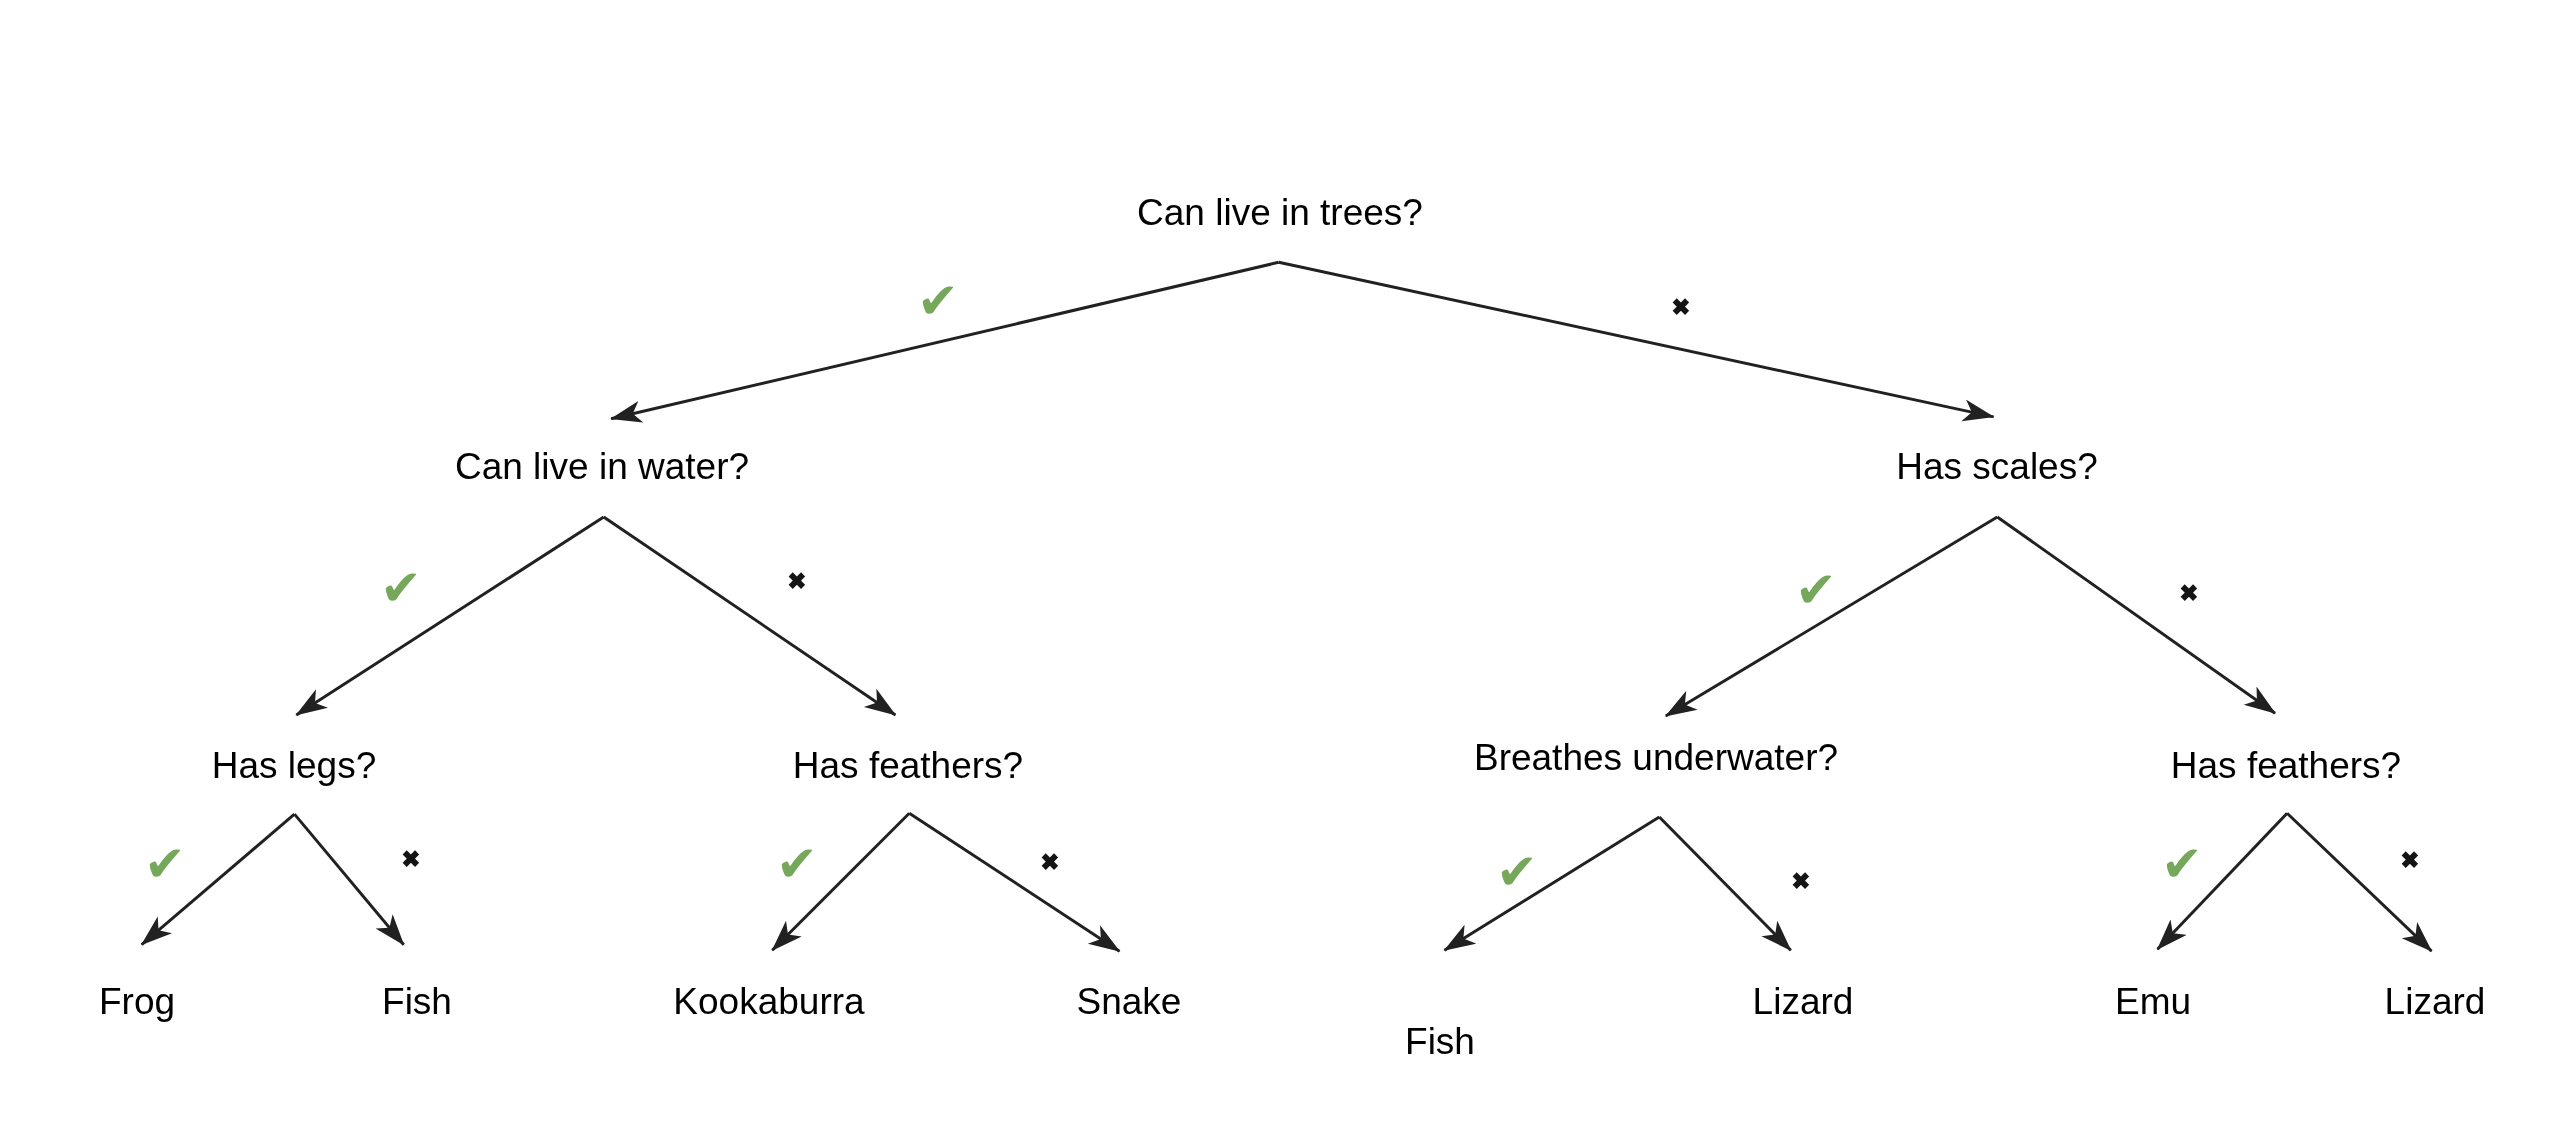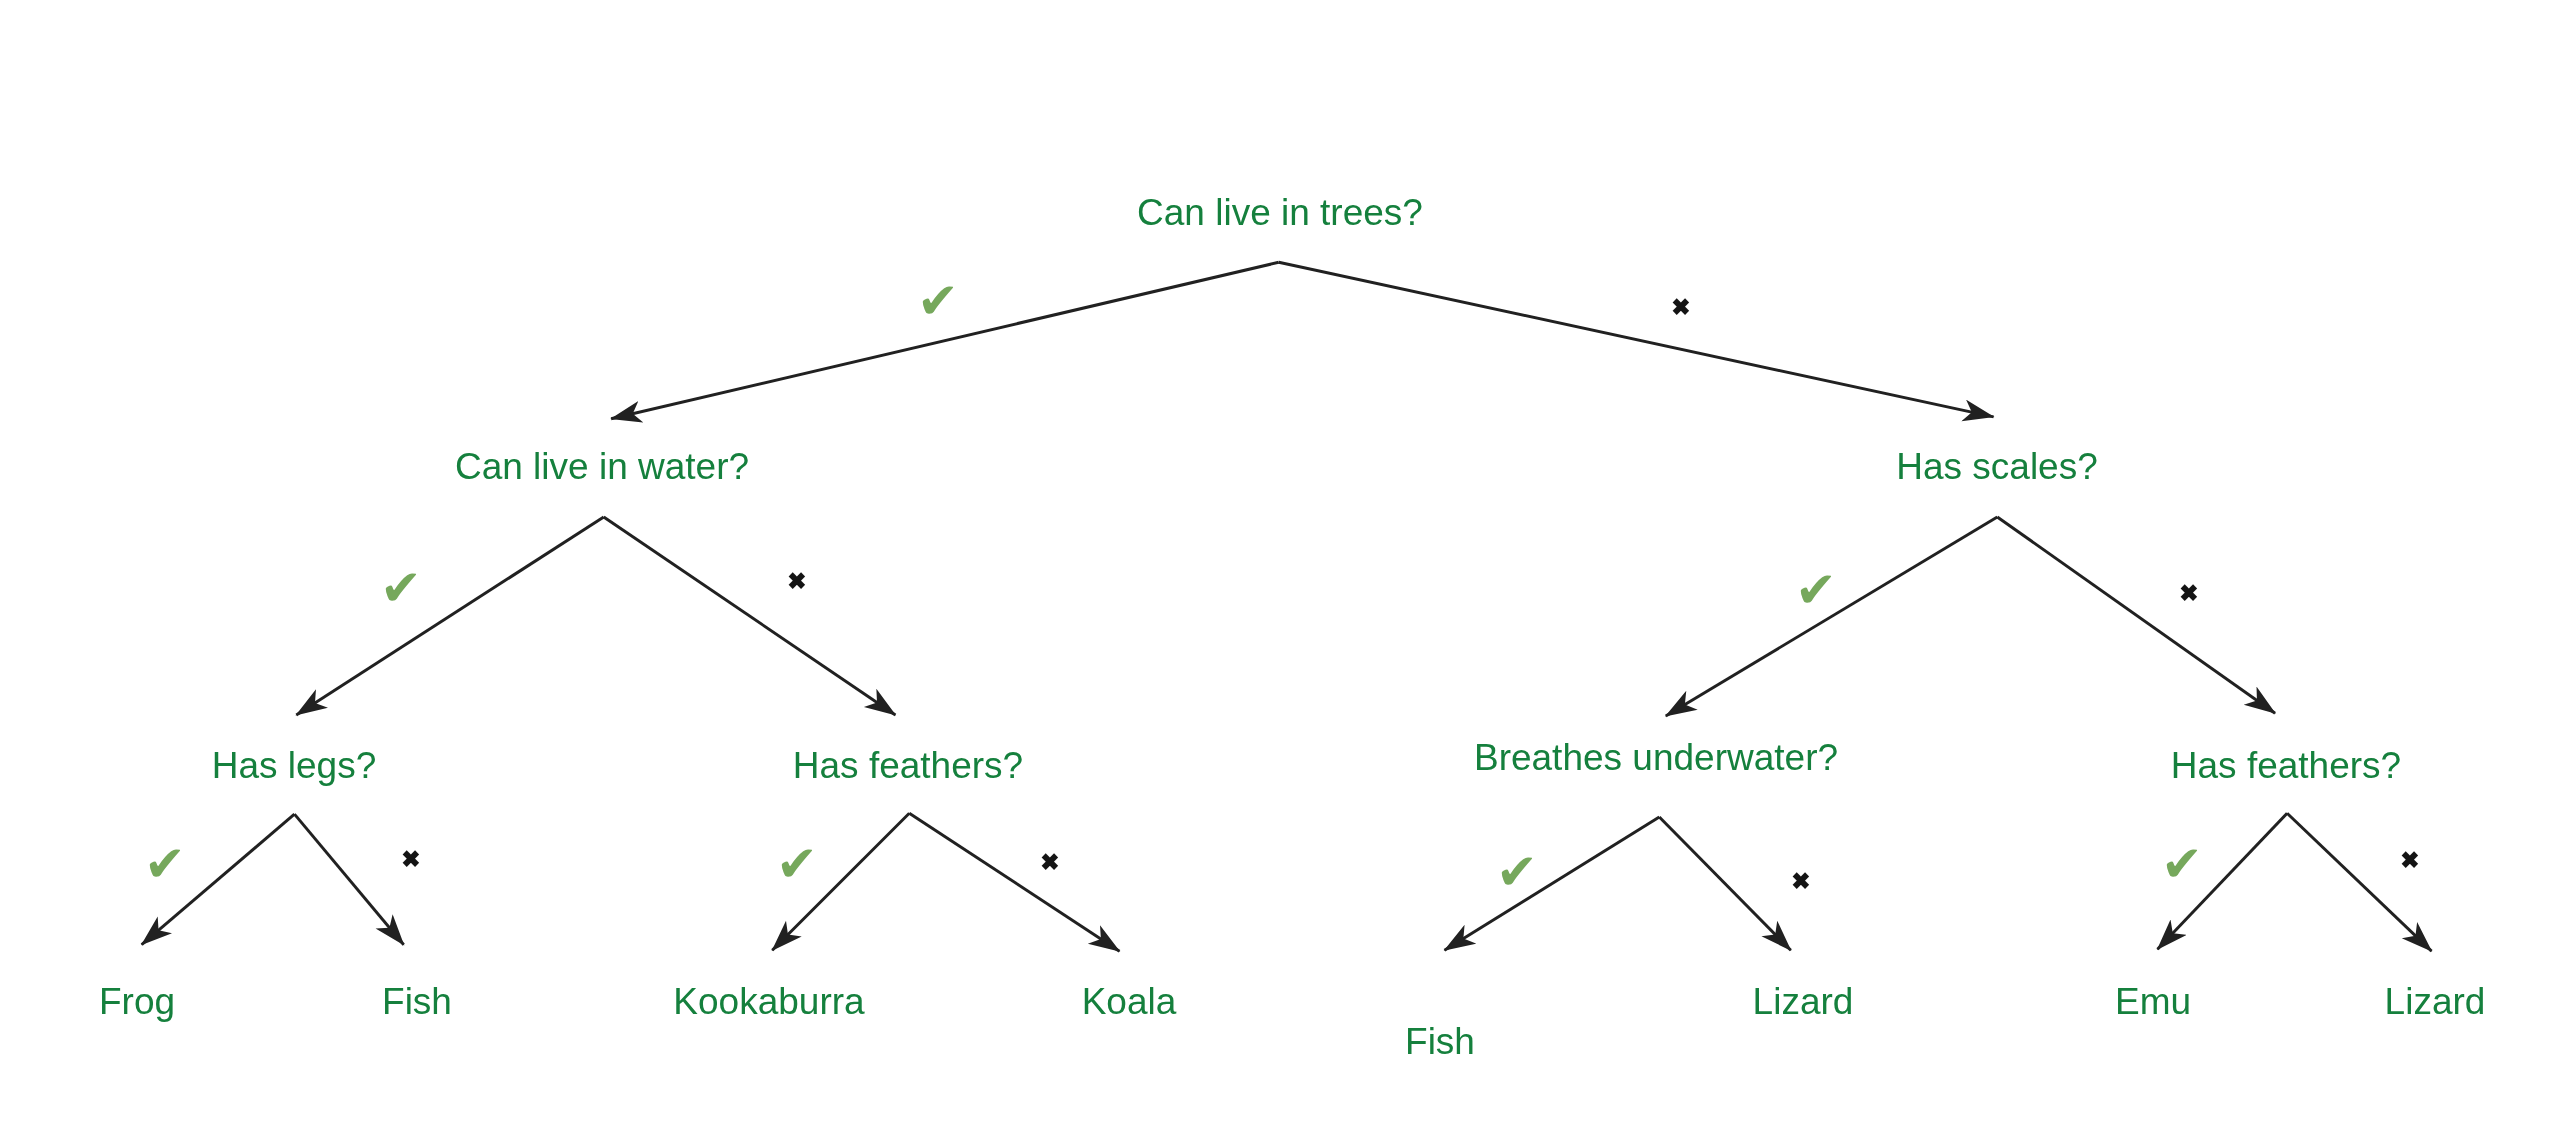--- a/index.html
+++ b/index.html
@@ -18,21 +18,21 @@
   }
   #edges-svg line {
     stroke: #212121;
     stroke-width: 3.2;
   }
   .node-label {
     position: absolute;
     transform: translate(-50%, -50%);
     font-size: 37px;
     line-height: 44px;
-    color: #15803d;
+    color: #000000;
     white-space: nowrap;
     text-align: center;
   }
   .mark {
     position: absolute;
     transform: translate(-50%, -50%);
     white-space: nowrap;
     text-align: center;
   }
   .mark-yes {
@@ -82,21 +82,21 @@
   <div class="node-label" style="left:602px;  top:467px;">Can live in water?</div>
   <div class="node-label" style="left:1997px; top:467px;">Has scales?</div>
   <div class="node-label" style="left:294px;  top:766px;">Has legs?</div>
   <div class="node-label" style="left:908px;  top:766px;">Has feathers?</div>
   <div class="node-label" style="left:1656px; top:758px;">Breathes underwater?</div>
   <div class="node-label" style="left:2286px; top:766px;">Has feathers?</div>
 
   <div class="node-label" style="left:137px;  top:1002px;">Frog</div>
   <div class="node-label" style="left:417px;  top:1002px;">Fish</div>
   <div class="node-label" style="left:769px;  top:1002px;">Kookaburra</div>
-  <div class="node-label" style="left:1129px; top:1002px;">Koala</div>
+  <div class="node-label" style="left:1129px; top:1002px;">Snake</div>
   <div class="node-label" style="left:1440px; top:1002px;margin-top:40px;">Fish</div>
   <div class="node-label" style="left:1803px; top:1002px;">Lizard</div>
   <div class="node-label" style="left:2153px; top:1002px;">Emu</div>
   <div class="node-label" style="left:2435px; top:1002px;">Lizard</div>
 
   <span class="mark mark-yes" style="left:938px; top:301px;">✔</span>
   <span class="mark mark-no" style="left:1681px; top:307px;">✖</span>
 
   <span class="mark mark-yes" style="left:401px;  top:588px;">✔</span>
   <span class="mark mark-no" style="left:797px;  top:581px;">✖</span>

